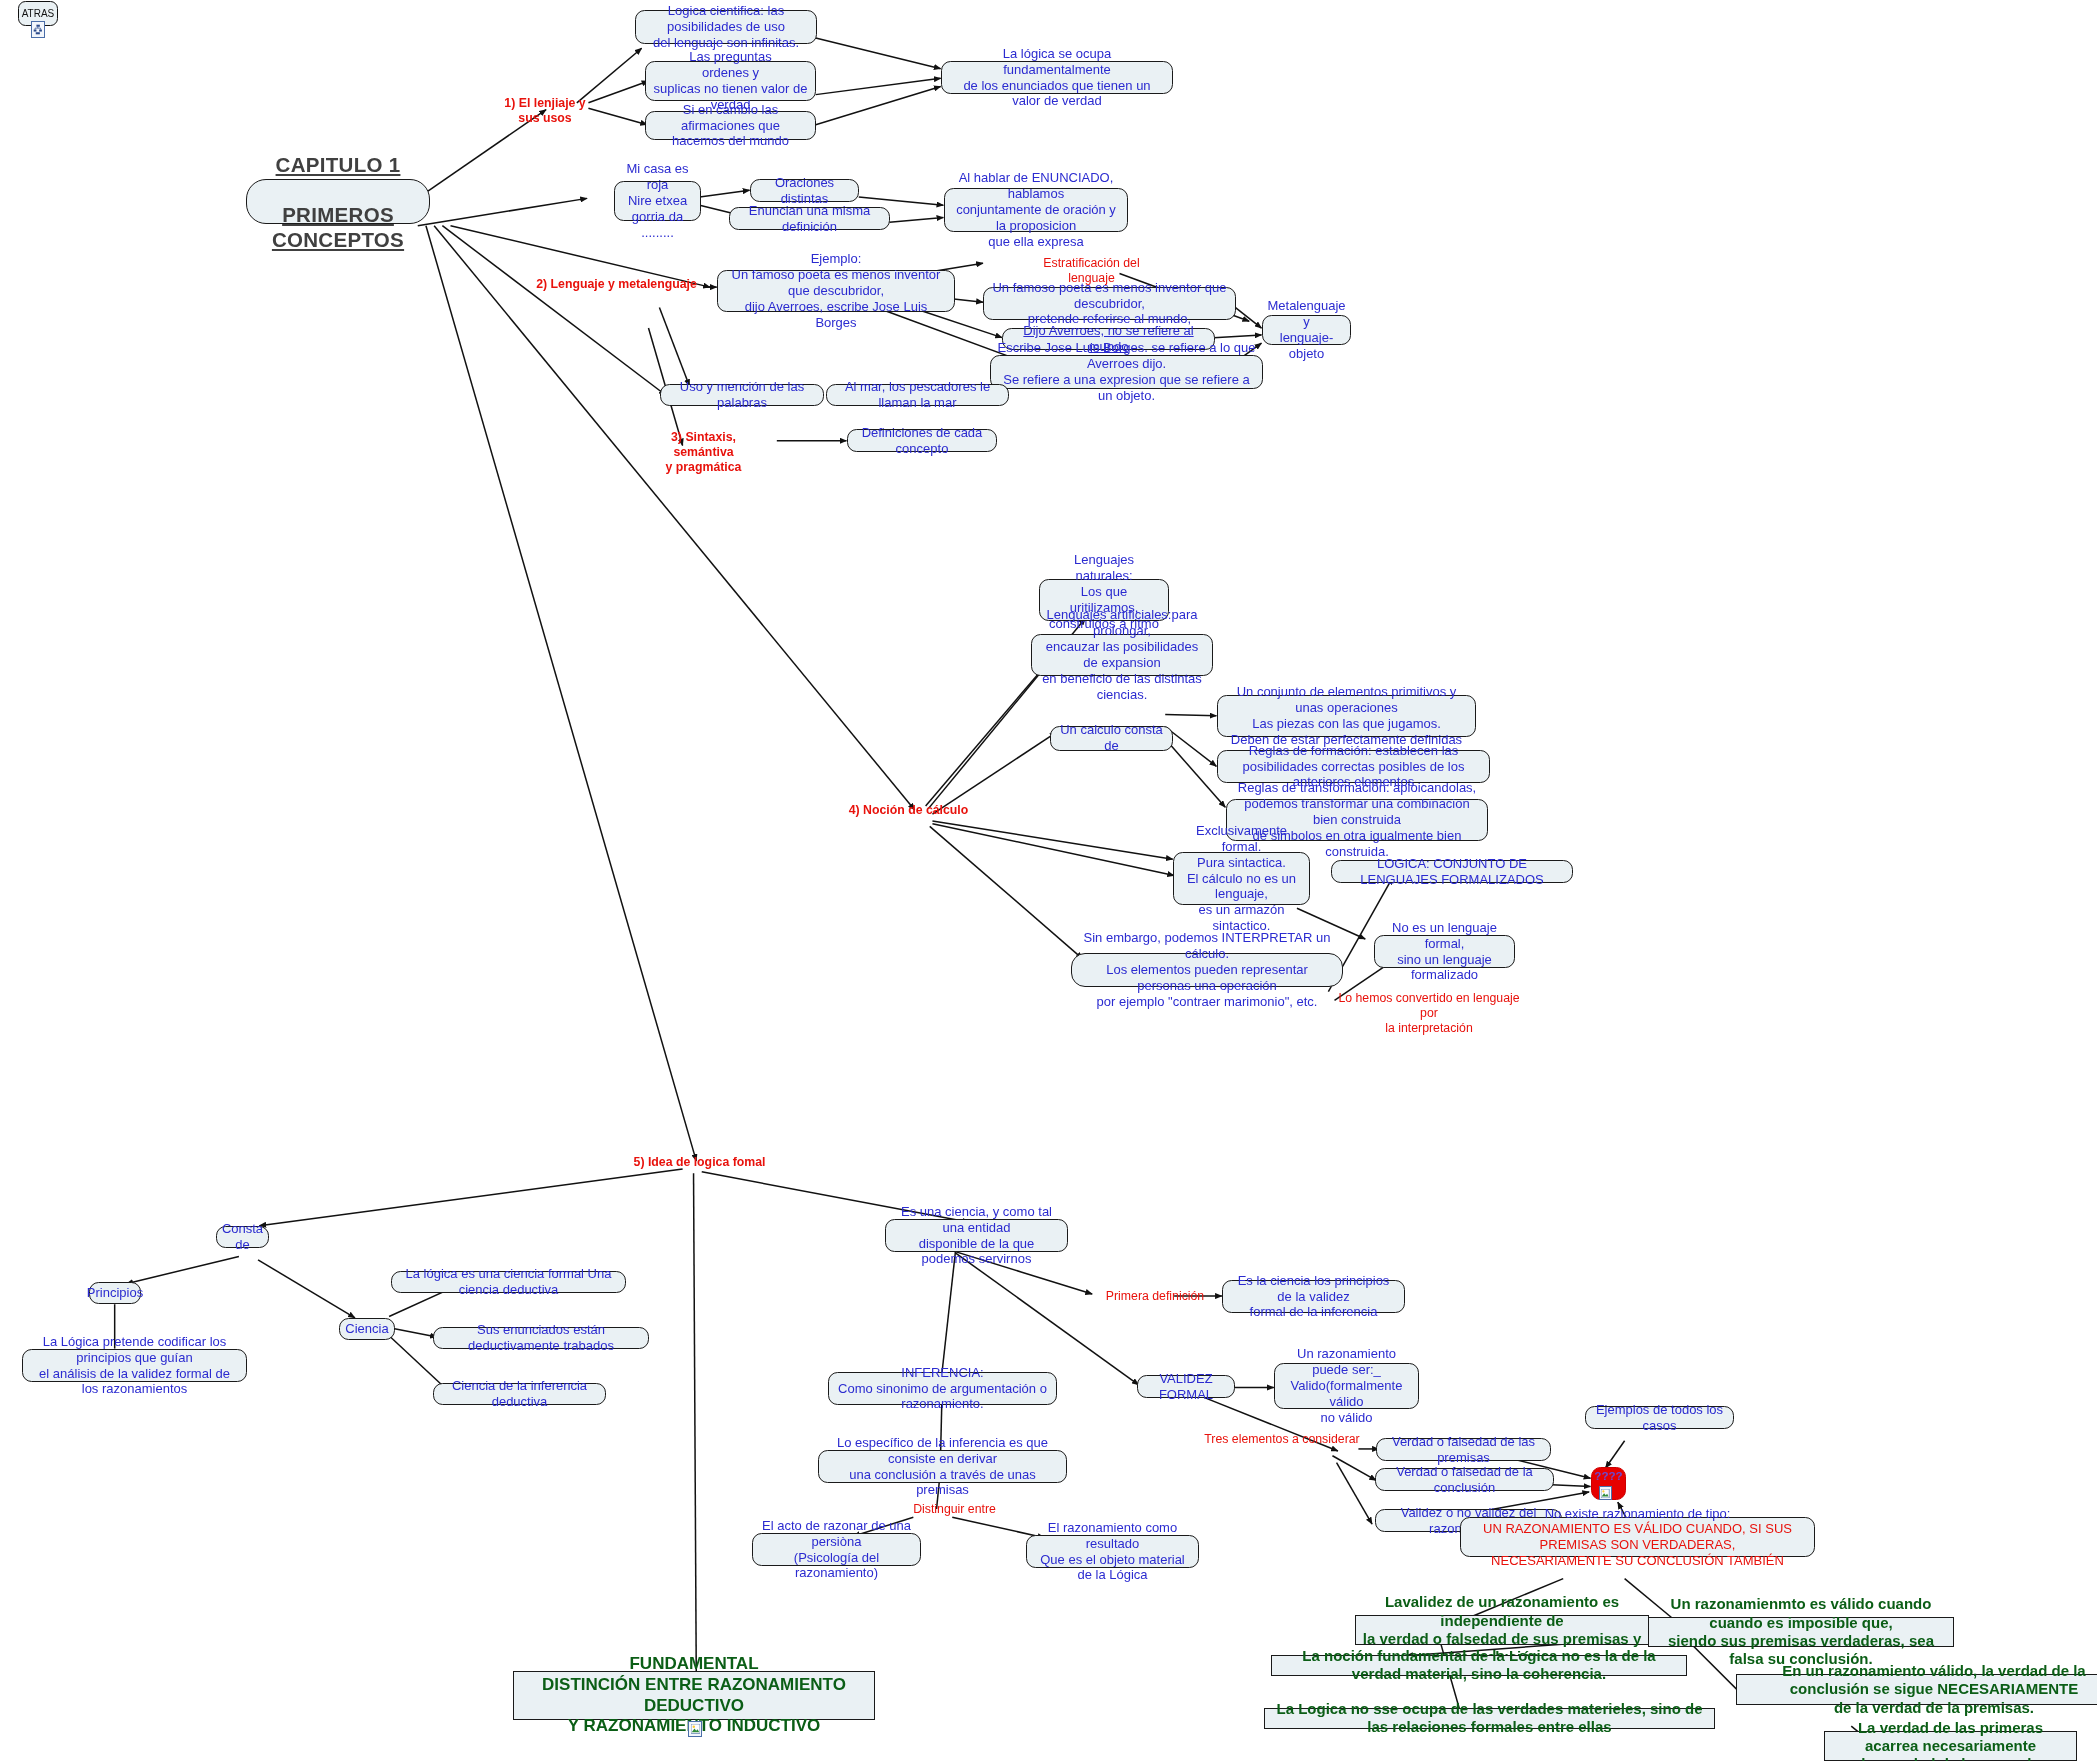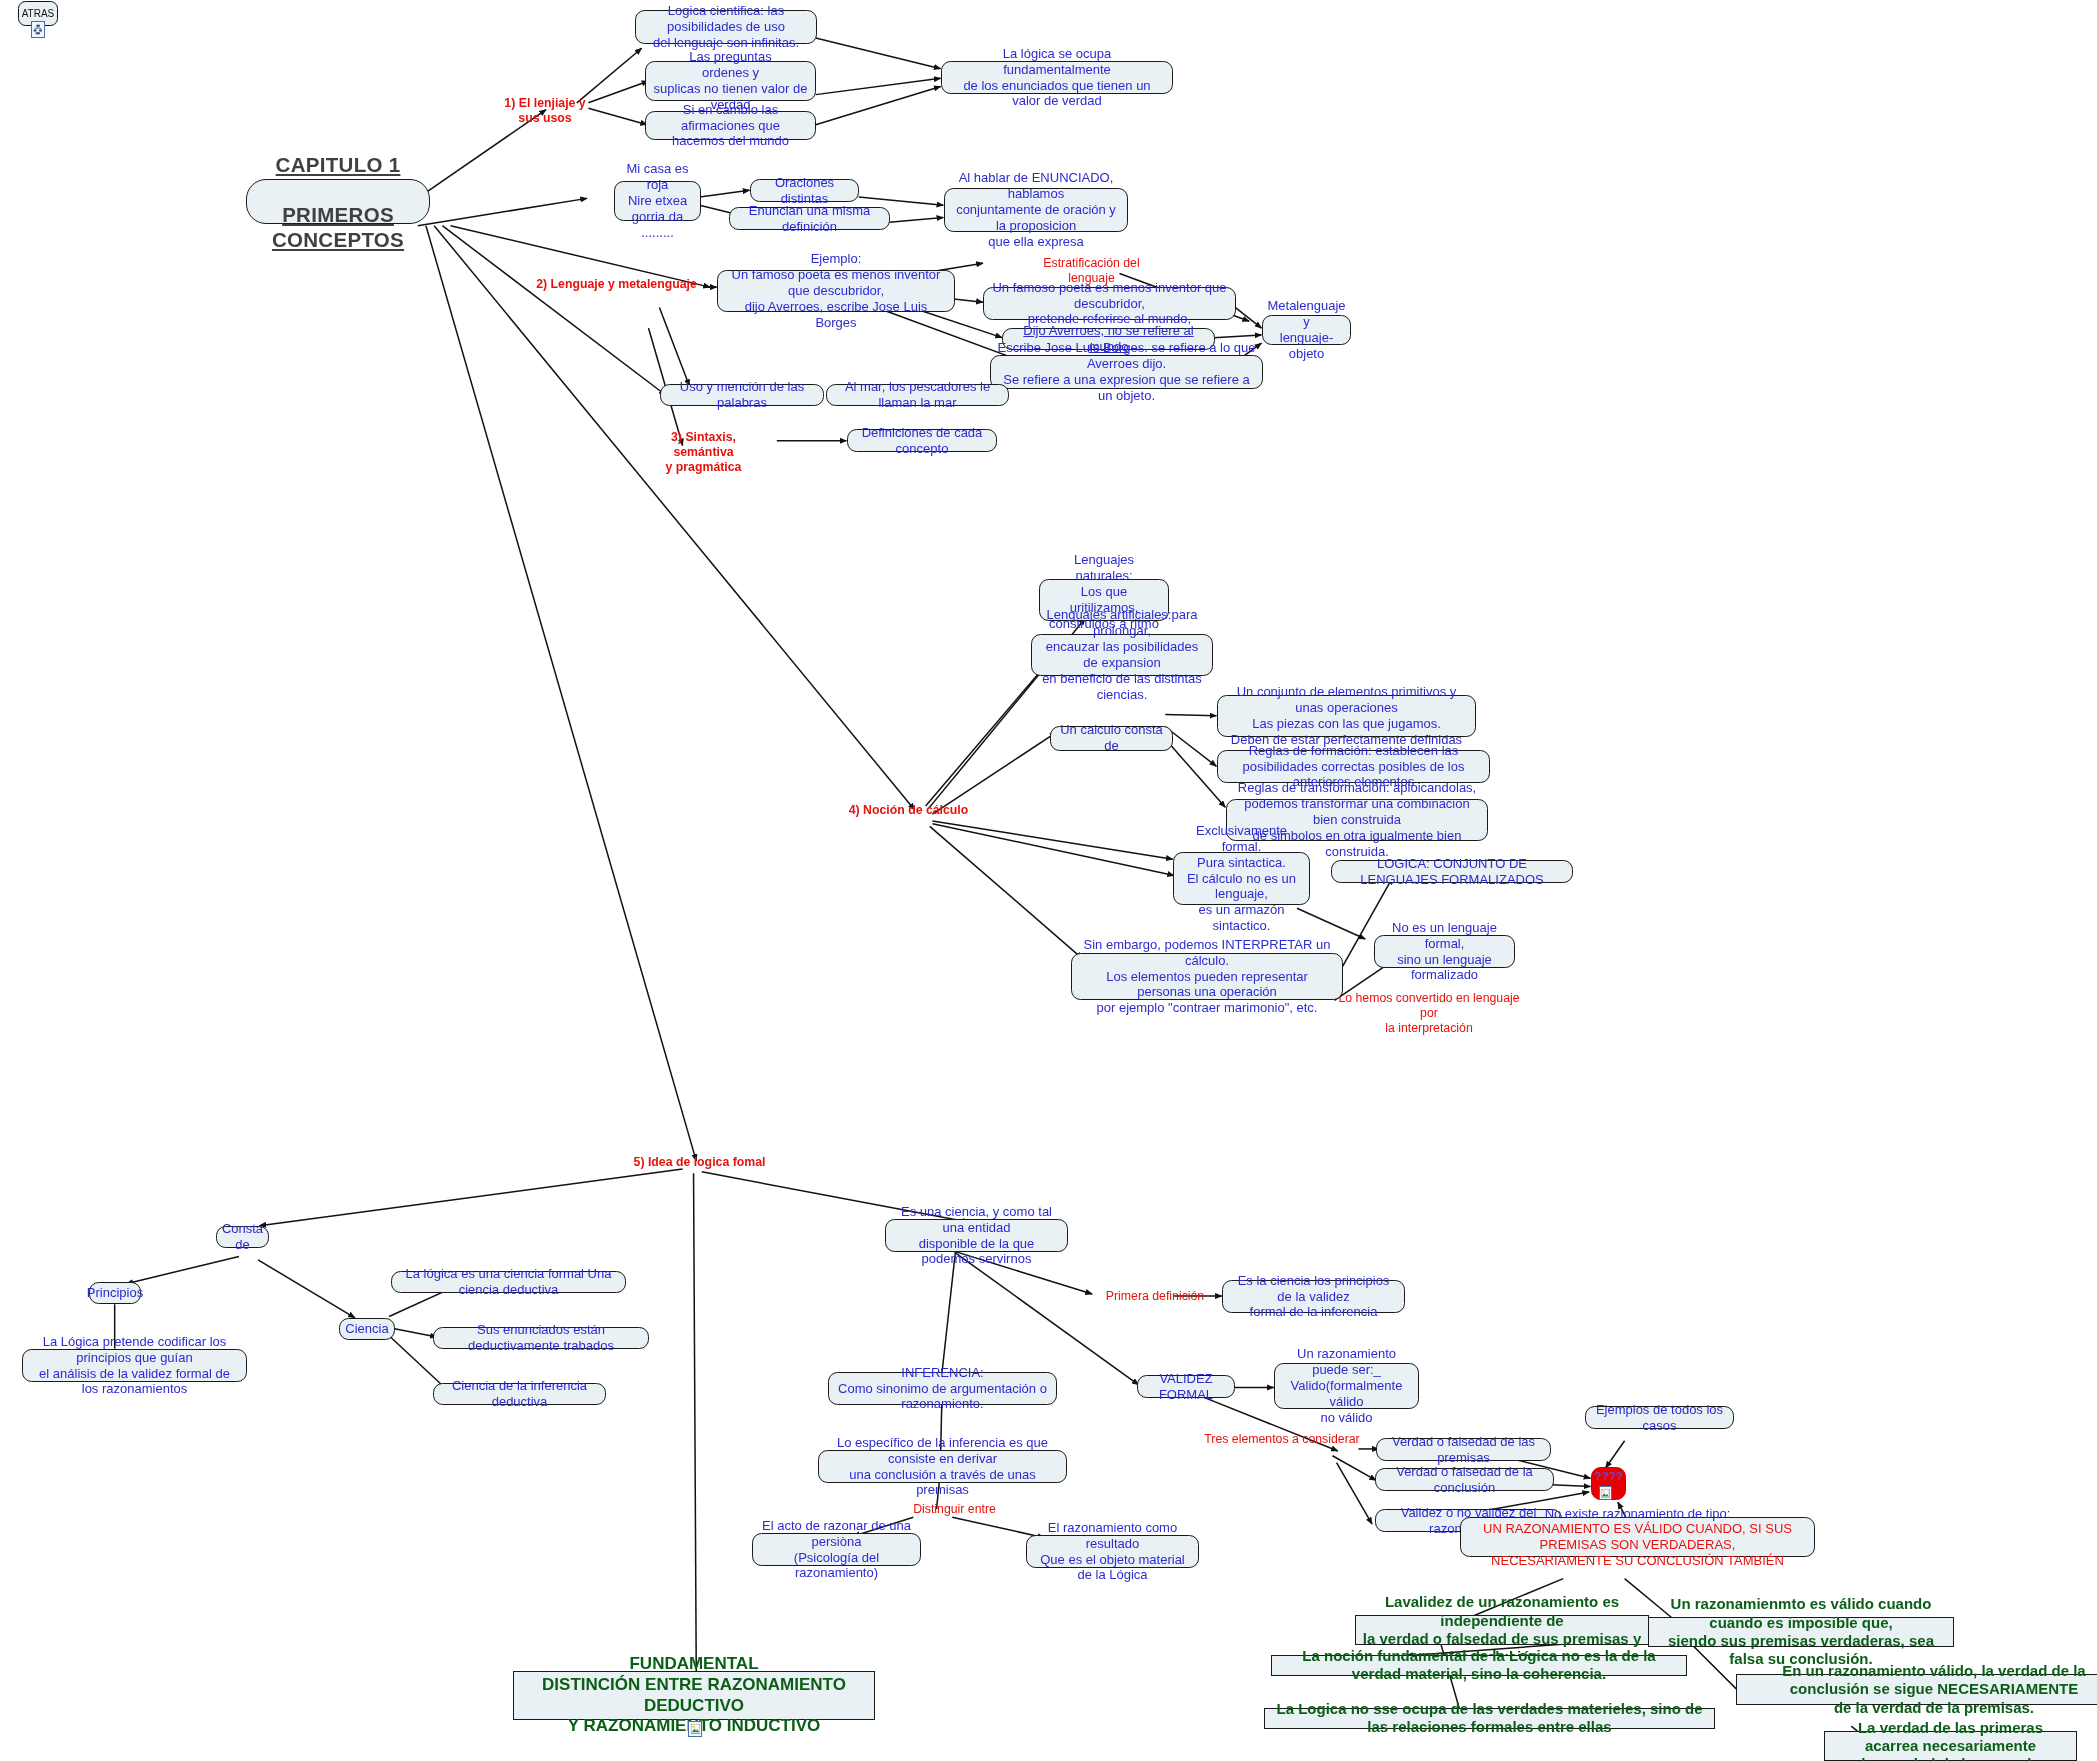--- a/index.html
+++ b/index.html
@@ -246,21 +246,21 @@
   <div class="node" style="left:1226px;top:799px;width:262px;height:42px;">Reglas de transformación: aploicandolas,
 podemos transformar una combinacion bien construida
 de simbolos en otra igualmente bien construida.</div>
   <div class="node" style="left:1173px;top:852px;width:137px;height:53px;">Exclusivamente formal.
 Pura sintactica.
 El cálculo no es un lenguaje,
 es un armazón sintactico.</div>
   <div class="node" style="left:1331px;top:860px;width:242px;height:23px;">LOGICA: CONJUNTO DE LENGUAJES FORMALIZADOS</div>
   <div class="node" style="left:1374px;top:935px;width:141px;height:33px;">No es un lenguaje formal,
 sino un lenguaje formalizado</div>
-  <div class="node" style="left:1071px;top:953px;width:272px;height:47px;">Sin embargo, podemos INTERPRETAR un cálculo.
+  <div class="node" style="left:1071px;top:953px;width:272px;height:34px;border-radius:14px;">Sin embargo, podemos INTERPRETAR un cálculo.
 Los elementos pueden representar personas una operación
 por ejemplo "contraer marimonio", etc.</div>
 
   <div class="node" style="left:216px;top:1226px;width:53px;height:22px;">Consta de</div>
   <div class="node" style="left:89px;top:1282px;width:52px;height:22px;">Principios</div>
   <div class="node" style="left:22px;top:1349px;width:225px;height:33px;">La Lógica pretende codificar los principios que guían
 el análisis de la validez formal de los razonamientos</div>
   <div class="node" style="left:339px;top:1318px;width:56px;height:22px;">Ciencia</div>
   <div class="node" style="left:391px;top:1271px;width:235px;height:22px;">La lógica es una ciencia formal Una ciencia deductiva</div>
   <div class="node" style="left:433px;top:1327px;width:216px;height:22px;">Sus enunciados están deductivamente trabados</div>

